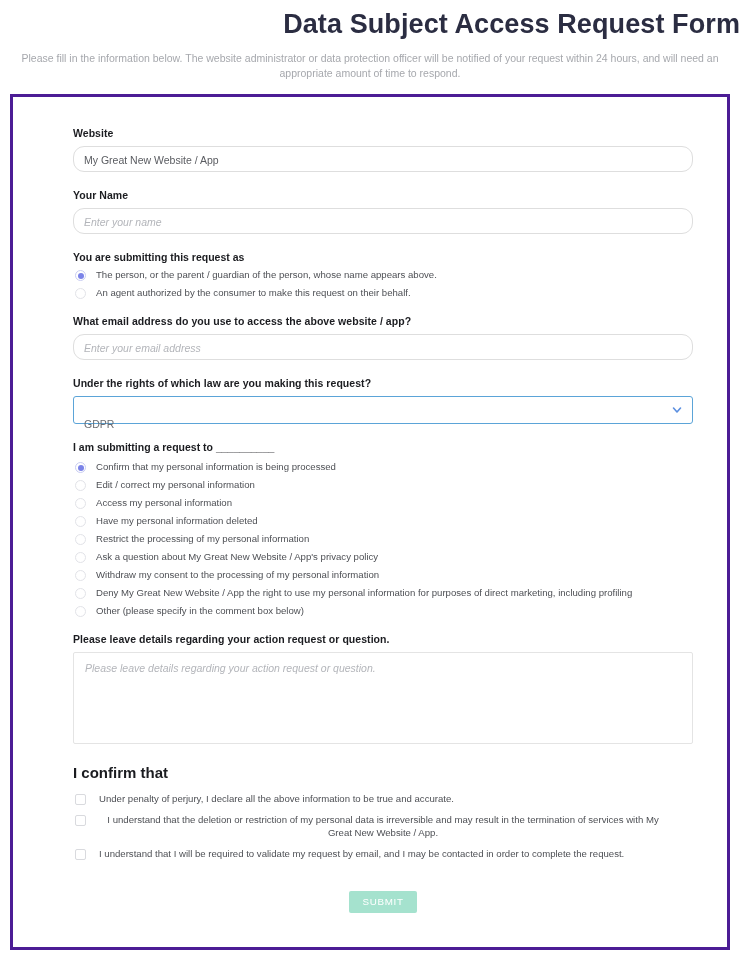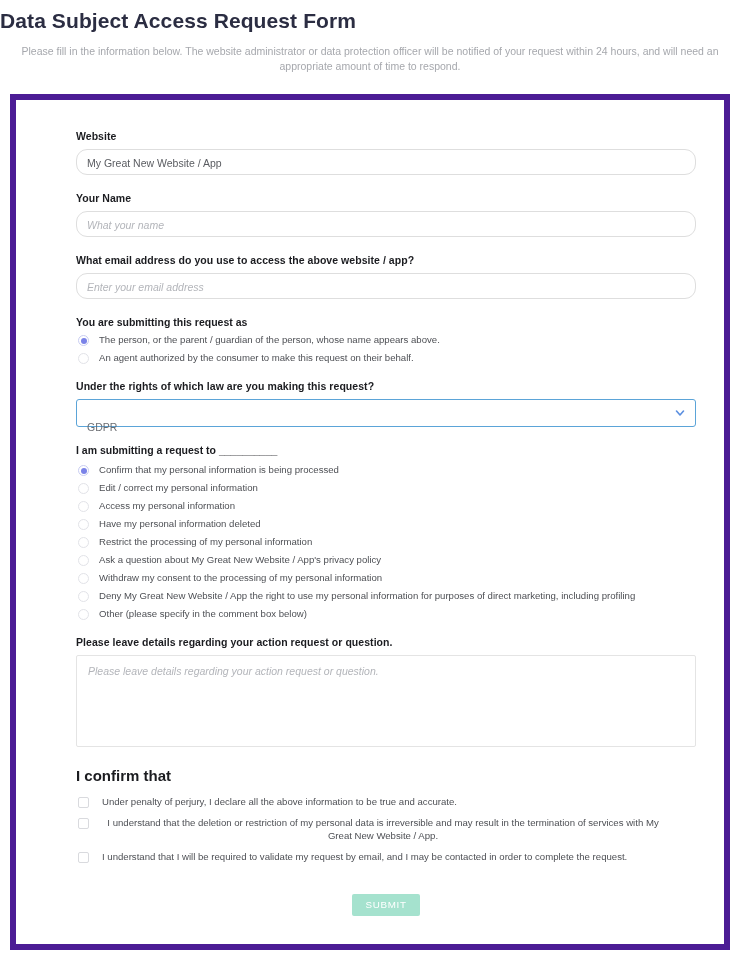--- a/index.html
+++ b/index.html
@@ -6,42 +6,42 @@
   html, body {
     margin: 0; padding: 0;
     width: 740px; height: 962px;
     background: #ffffff;
     font-family: "Liberation Sans", sans-serif;
     -webkit-font-smoothing: antialiased;
   }
   .page { width: 740px; height: 962px; position: relative; overflow: hidden; }
 
   .page-title {
-    text-align: left;
-    font-size: 21px;
+    text-align: right;
+    font-size: 27px;
     font-weight: bold;
     color: #2b2d42;
     margin: 0;
     padding-top: 9px;
     letter-spacing: .1px;
   }
   .page-subtitle {
     margin: 11px auto 0;
     width: 722px;
     text-align: center;
     font-size: 10.5px;
     line-height: 1.45;
     color: #a6a8ad;
   }
 
   .card {
     position: absolute;
     left: 10px; top: 94px;
     width: 720px; height: 856px;
-    border: 6px solid #4c1d95;
+    border: 3px solid #4c1d95;
     background: #fff;
   }
 
   .form-inner { padding: 30px 60px 0 60px; }
 
   .field-label {
     font-size: 10.5px;
     font-weight: bold;
     color: #1b1c20;
     margin: 0 0 7px 0;
@@ -154,38 +154,38 @@
   <div class="card">
     <div class="form-inner">
 
       <div class="block">
         <div class="field-label">Website</div>
         <div class="text-input">My Great New Website / App</div>
       </div>
 
       <div class="block">
         <div class="field-label">Your Name</div>
-        <div class="text-input placeholder">What your name</div>
+        <div class="text-input placeholder">Enter your name</div>
+      </div>
+
+      <div class="block" style="margin-bottom:16px;">
+        <div class="group-label">You are submitting this request as</div>
+        <div class="opt-row">
+          <span class="radio checked"></span>
+          <span class="opt-text">The person, or the parent / guardian of the person, whose name appears above.</span>
+        </div>
+        <div class="opt-row">
+          <span class="radio"></span>
+          <span class="opt-text">An agent authorized by the consumer to make this request on their behalf.</span>
+        </div>
       </div>
 
       <div class="block">
         <div class="field-label">What email address do you use to access the above website / app?</div>
         <div class="text-input placeholder">Enter your email address</div>
-      </div>
-
-      <div class="block" style="margin-bottom:16px;">
-        <div class="group-label">You are submitting this request as</div>
-        <div class="opt-row">
-          <span class="radio checked"></span>
-          <span class="opt-text">The person, or the parent / guardian of the person, whose name appears above.</span>
-        </div>
-        <div class="opt-row">
-          <span class="radio"></span>
-          <span class="opt-text">An agent authorized by the consumer to make this request on their behalf.</span>
-        </div>
       </div>
 
       <div class="block" style="">
         <div class="field-label">Under the rights of which law are you making this request?</div>
         <div class="select-wrap">
           <div class="select-box">GDPR</div>
           <span class="chevron">
             <svg viewBox="0 0 12 12" width="12" height="12" aria-hidden="true">
               <path d="M2.5 4 L6 8 L9.5 4" fill="none" stroke="#5b8fe0" stroke-width="1.6" stroke-linecap="round" stroke-linejoin="round"></path>
             </svg>

